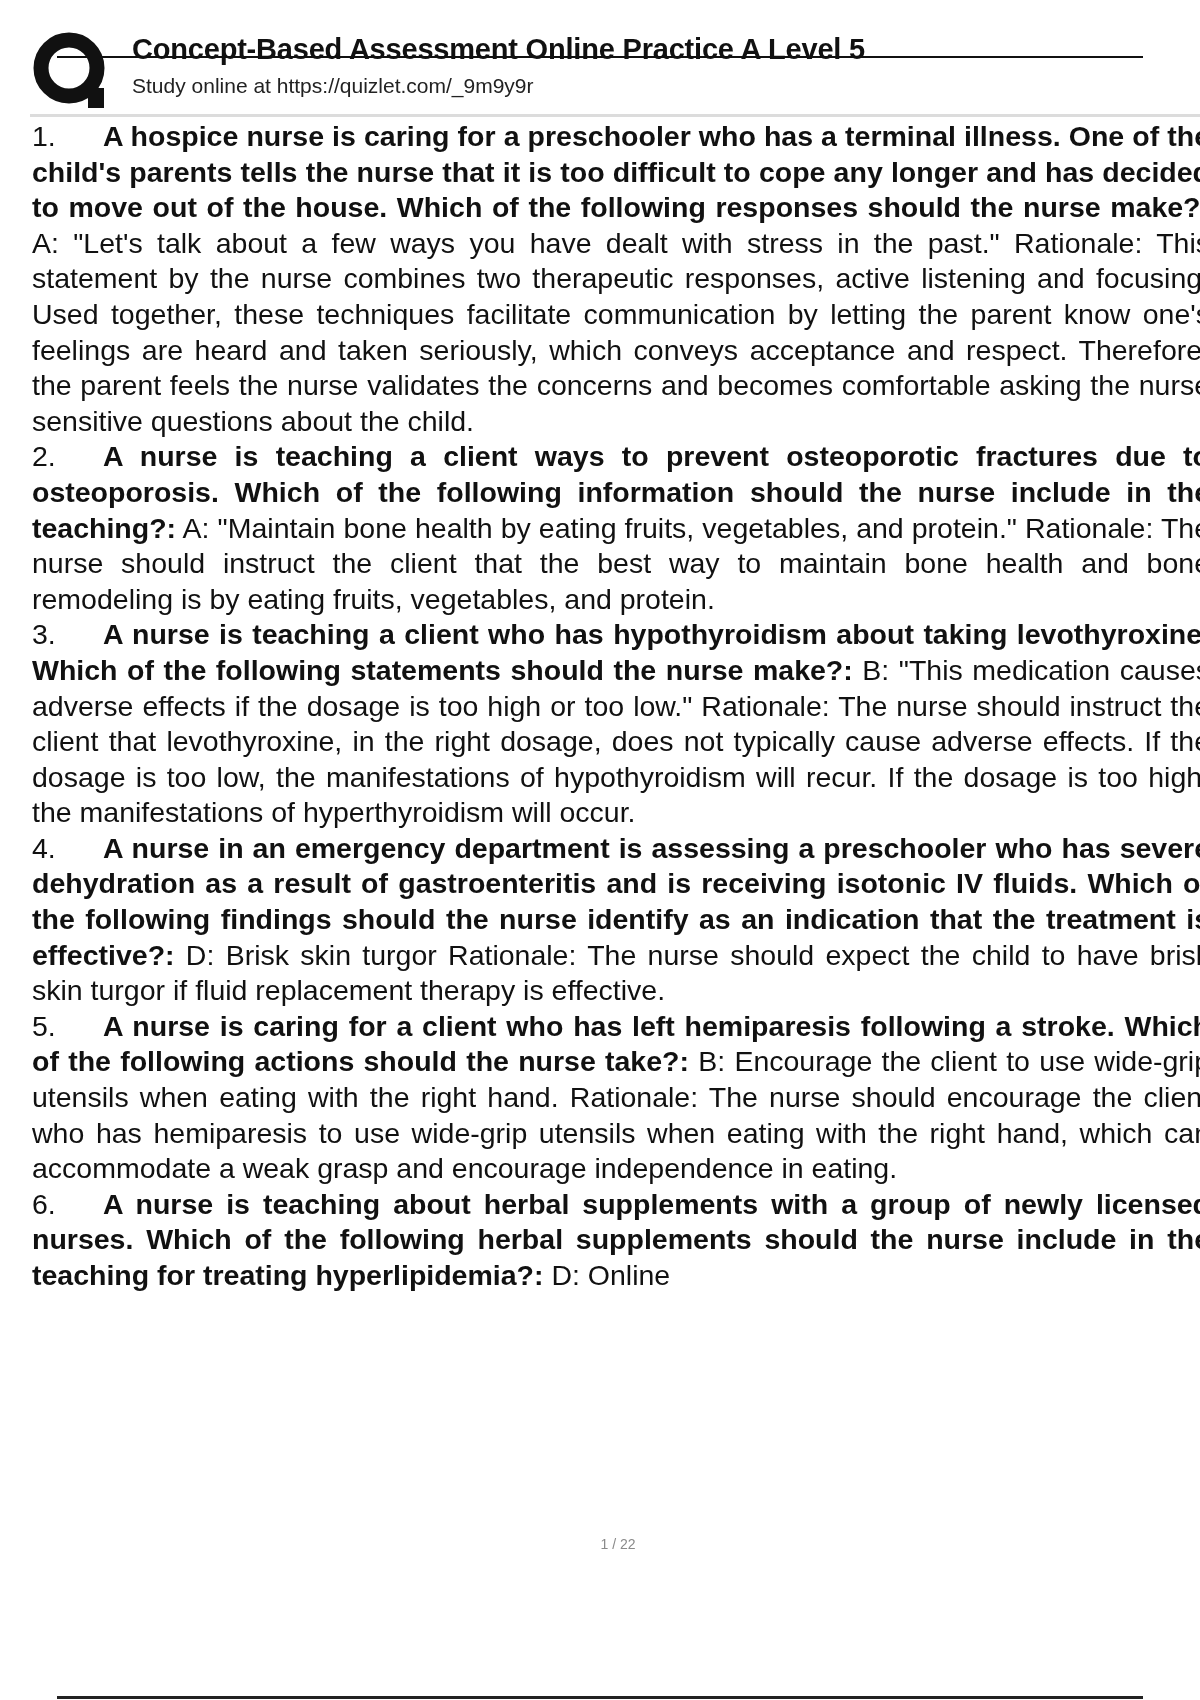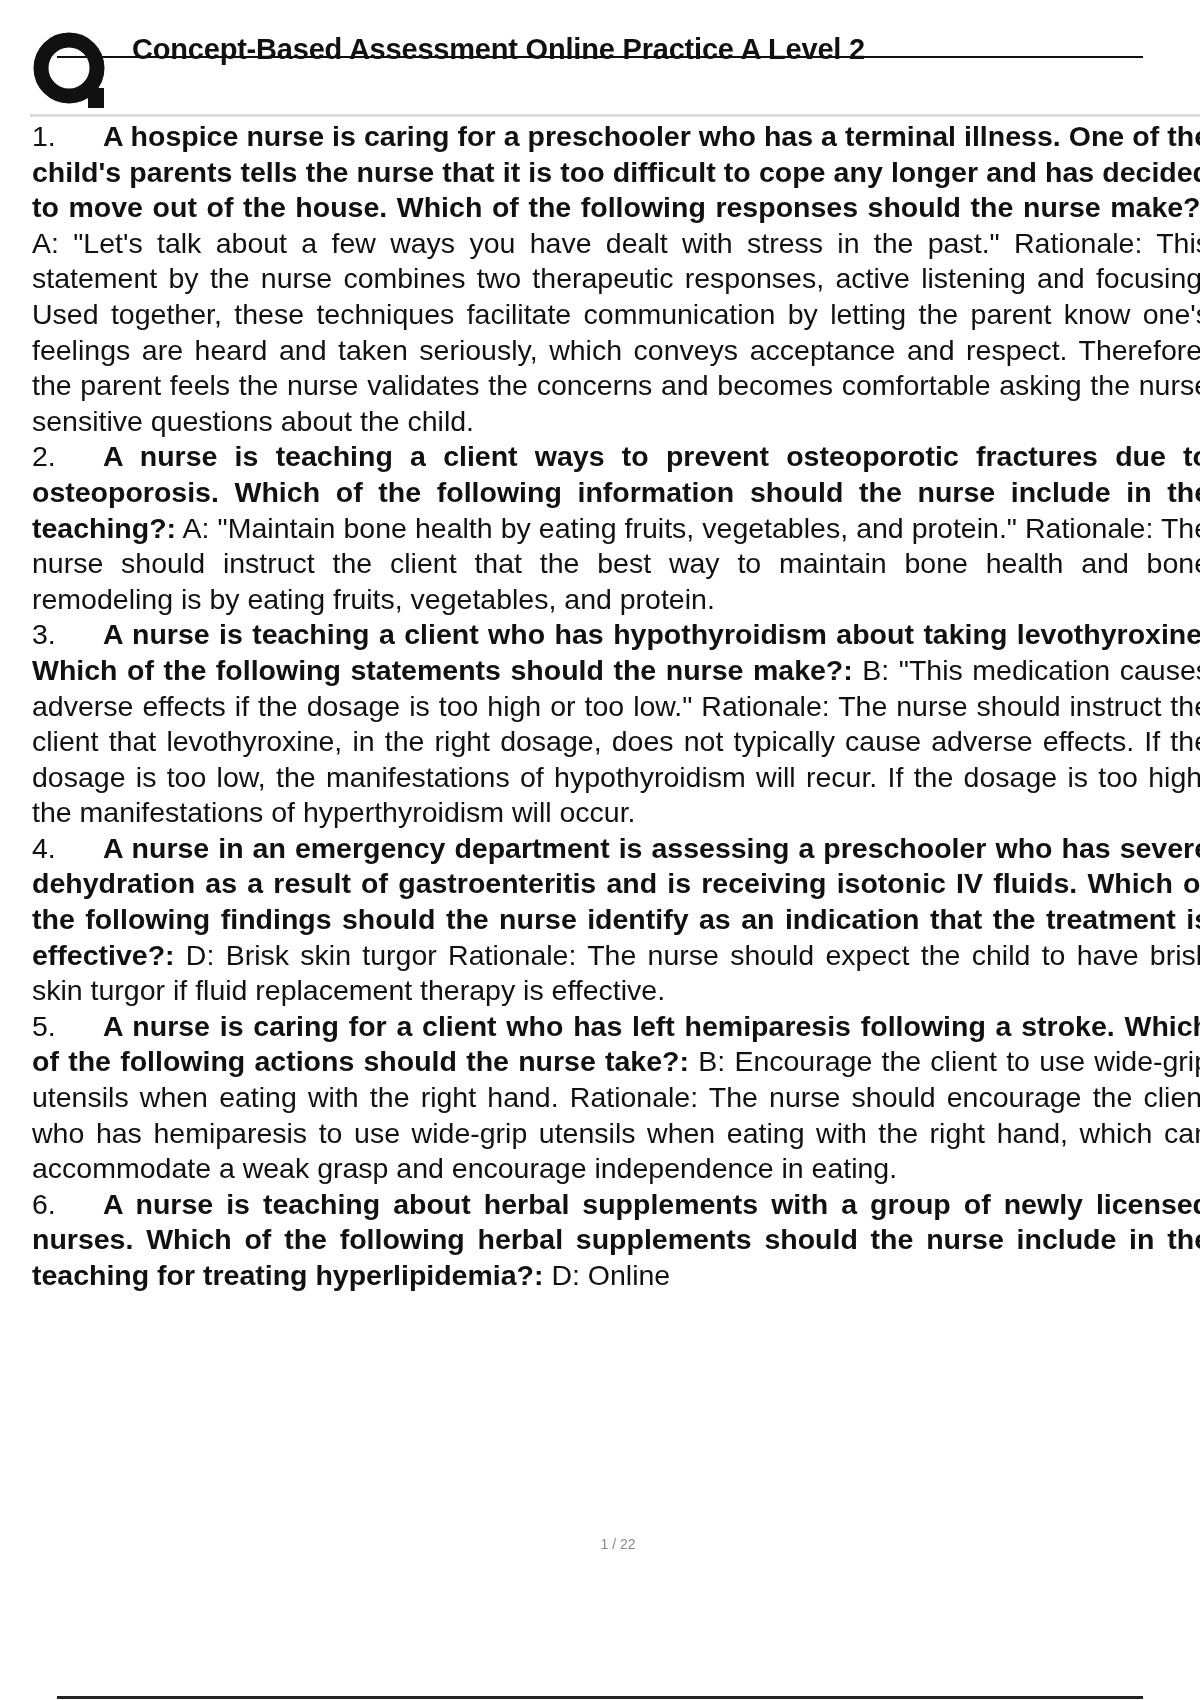--- a/index.html
+++ b/index.html
@@ -108,21 +108,22 @@
   </style>
 </head>
 <body>
 
 <div class="header">
   <svg class="logo" viewBox="0 0 78 80" width="78" height="80">
     <circle cx="37" cy="38" r="28" fill="none" stroke="#111111" stroke-width="15"></circle>
     <rect x="56" y="58" width="16" height="20" fill="#111111"></rect>
   </svg>
   <div class="title-rule"></div>
-  <div class="doc-title">Concept-Based Assessment Online Practice A Level 2</div>
+  <div class="doc-title">Concept-Based Assessment Online Practice A Level 5</div>
+  <div class="doc-subtitle">Study online at https://quizlet.com/_9m9y9r</div>
   <div class="header-sep"></div>
 </div>
 
 <div class="content">
   <p class="qa">
     <span class="qa-num">1.</span><span class="q-text">A hospice nurse is caring for a preschooler who has a terminal illness. One of the child's parents tells the nurse that it is too difficult to cope any longer and has decided to move out of the house. Which of the following responses should the nurse make?:</span> <span class="a-text">A: "Let's talk about a few ways you have dealt with stress in the past." Rationale: This statement by the nurse combines two therapeutic responses, active listening and focusing. Used together, these techniques facilitate communication by letting the parent know one's feelings are heard and taken seriously, which conveys acceptance and respect. Therefore, the parent feels the nurse validates the concerns and becomes comfortable asking the nurse sensitive questions about the child.</span>
   </p>
   <p class="qa">
     <span class="qa-num">2.</span><span class="q-text">A nurse is teaching a client ways to prevent osteoporotic fractures due to osteoporosis. Which of the following information should the nurse include in the teaching?:</span> <span class="a-text">A: "Maintain bone health by eating fruits, vegetables, and protein." Rationale: The nurse should instruct the client that the best way to maintain bone health and bone remodeling is by eating fruits, vegetables, and protein.</span>
   </p>

